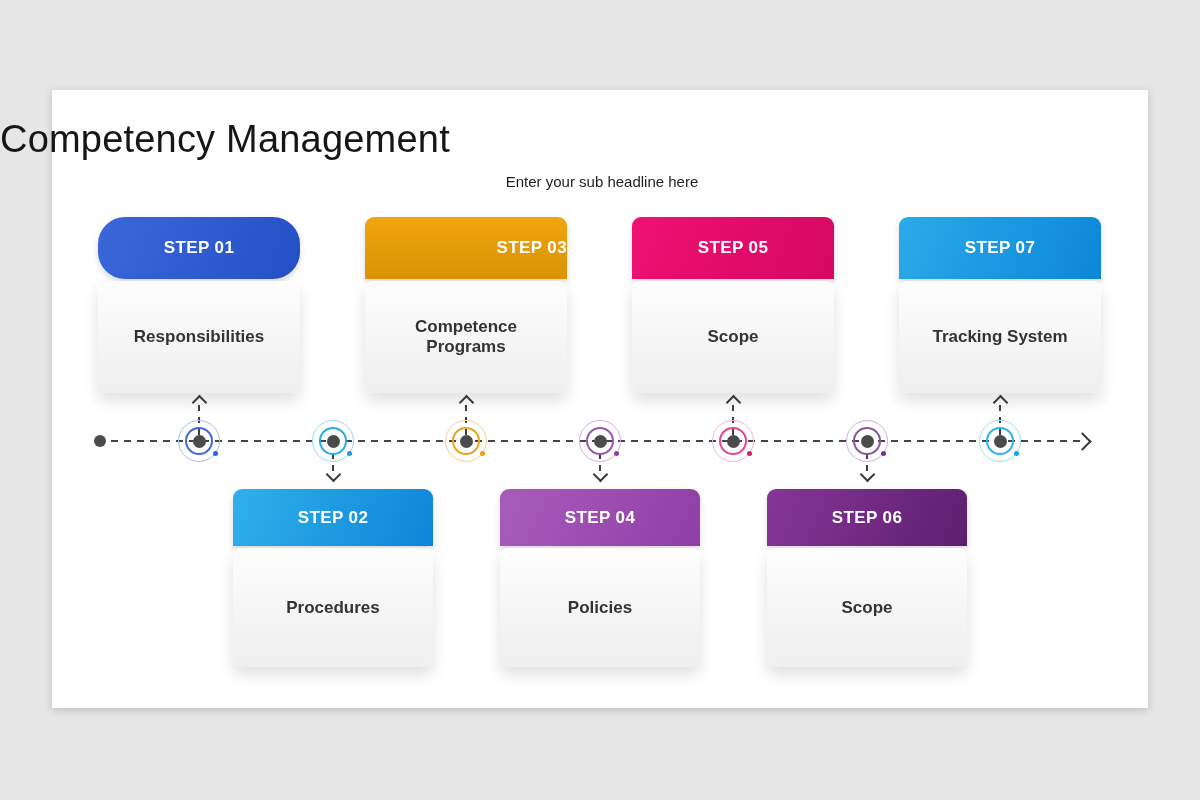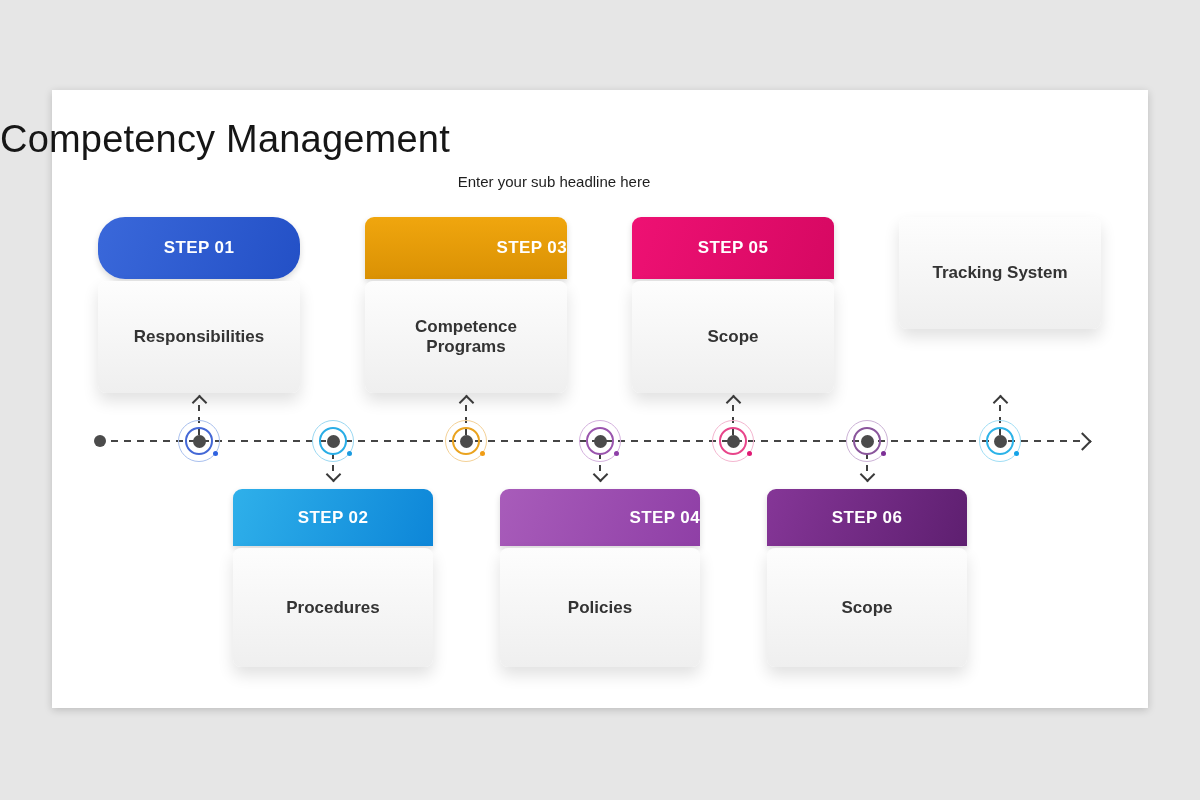--- a/index.html
+++ b/index.html
@@ -11,21 +11,21 @@
   .slide{
     position:absolute;left:52px;top:90px;width:1096px;height:618px;
     background:#ffffff;box-shadow:0 2px 8px rgba(0,0,0,.18);
   }
   .title{
     position:absolute;left:0;top:118px;width:1200px;
     font-size:38px;font-weight:400;color:#161616;letter-spacing:.2px;
   }
   .subtitle{
     position:absolute;left:0;top:173px;width:1108px;text-align:center;
-    font-size:15px;font-weight:400;color:#1e1e1e;
+    font-size:15px;font-weight:400;color:#1e1e1e;padding-left:48px;
   }
   
   .card{position:absolute;width:202px;}
   .card.top{top:217px;}
   .card.bottom{top:489px;width:200px;}
   .card-header{
     height:62px;border-radius:9px 9px 0 0;display:flex;align-items:center;justify-content:center;
     color:#fff;font-size:17px;font-weight:700;letter-spacing:.4px;margin-bottom:2px;
     box-shadow:0 3px 6px rgba(0,0,0,.15);
   }
@@ -35,21 +35,21 @@
     background:linear-gradient(180deg,#fdfdfd 0%,#efefef 100%);
     box-shadow:0 8px 16px rgba(0,0,0,.12);
     color:#333;font-size:17px;font-weight:700;padding:0 16px;box-sizing:border-box;
   }
   .card.bottom .card-body{height:119px;}
   .c1{left:98px;}  .c3{left:365px;} .c5{left:632px;} .c7{left:899px;}
   .c2{left:233px;} .c4{left:500px;} .c6{left:767px;}
   .h1{background:linear-gradient(110deg,#3a68da 0%,#2350c6 100%);border-radius:27px;}
   .h2{background:linear-gradient(110deg,#2fb0ea 0%,#0d86d8 100%);}
   .h3{background:linear-gradient(180deg,#f0a60e 0%,#da9104 100%);justify-content:flex-end;}
-  .h4{background:linear-gradient(110deg,#a85cba 0%,#8f3fa6 100%);justify-content:flex-end;}
+  .h4{background:linear-gradient(110deg,#a85cba 0%,#8f3fa6 100%);}
   .h5{background:linear-gradient(110deg,#ee1173 0%,#d60862 100%);}
   .h6{background:linear-gradient(110deg,#853697 0%,#5e1f70 100%);}
   .h7{background:linear-gradient(110deg,#2aaae9 0%,#0c87d9 100%);}
   
   .hline{
     position:absolute;left:98px;top:440px;width:986px;height:2px;
     background:repeating-linear-gradient(90deg,#454545 0 7px,transparent 7px 13px);
   }
   .start-dot{position:absolute;left:94px;top:435px;width:12px;height:12px;border-radius:50%;background:#4b4b4b;}
   .chev{width:9px;height:9px;}
@@ -104,20 +104,23 @@
 </div>
 <div class="card top c5">
   <div class="card-header h5">
     <span>STEP 05</span>
   </div>
   <div class="card-body">
     <span>Scope</span>
   </div>
 </div>
 <div class="card top c7">
+  <div class="card-header h7">
+    <span>STEP 07</span>
+  </div>
   <div class="card-body">
     <span>Tracking System</span>
   </div>
 </div>
 
 <div class="card bottom c2">
   <div class="card-header h2">
     <span>STEP 02</span>
   </div>
   <div class="card-body">

